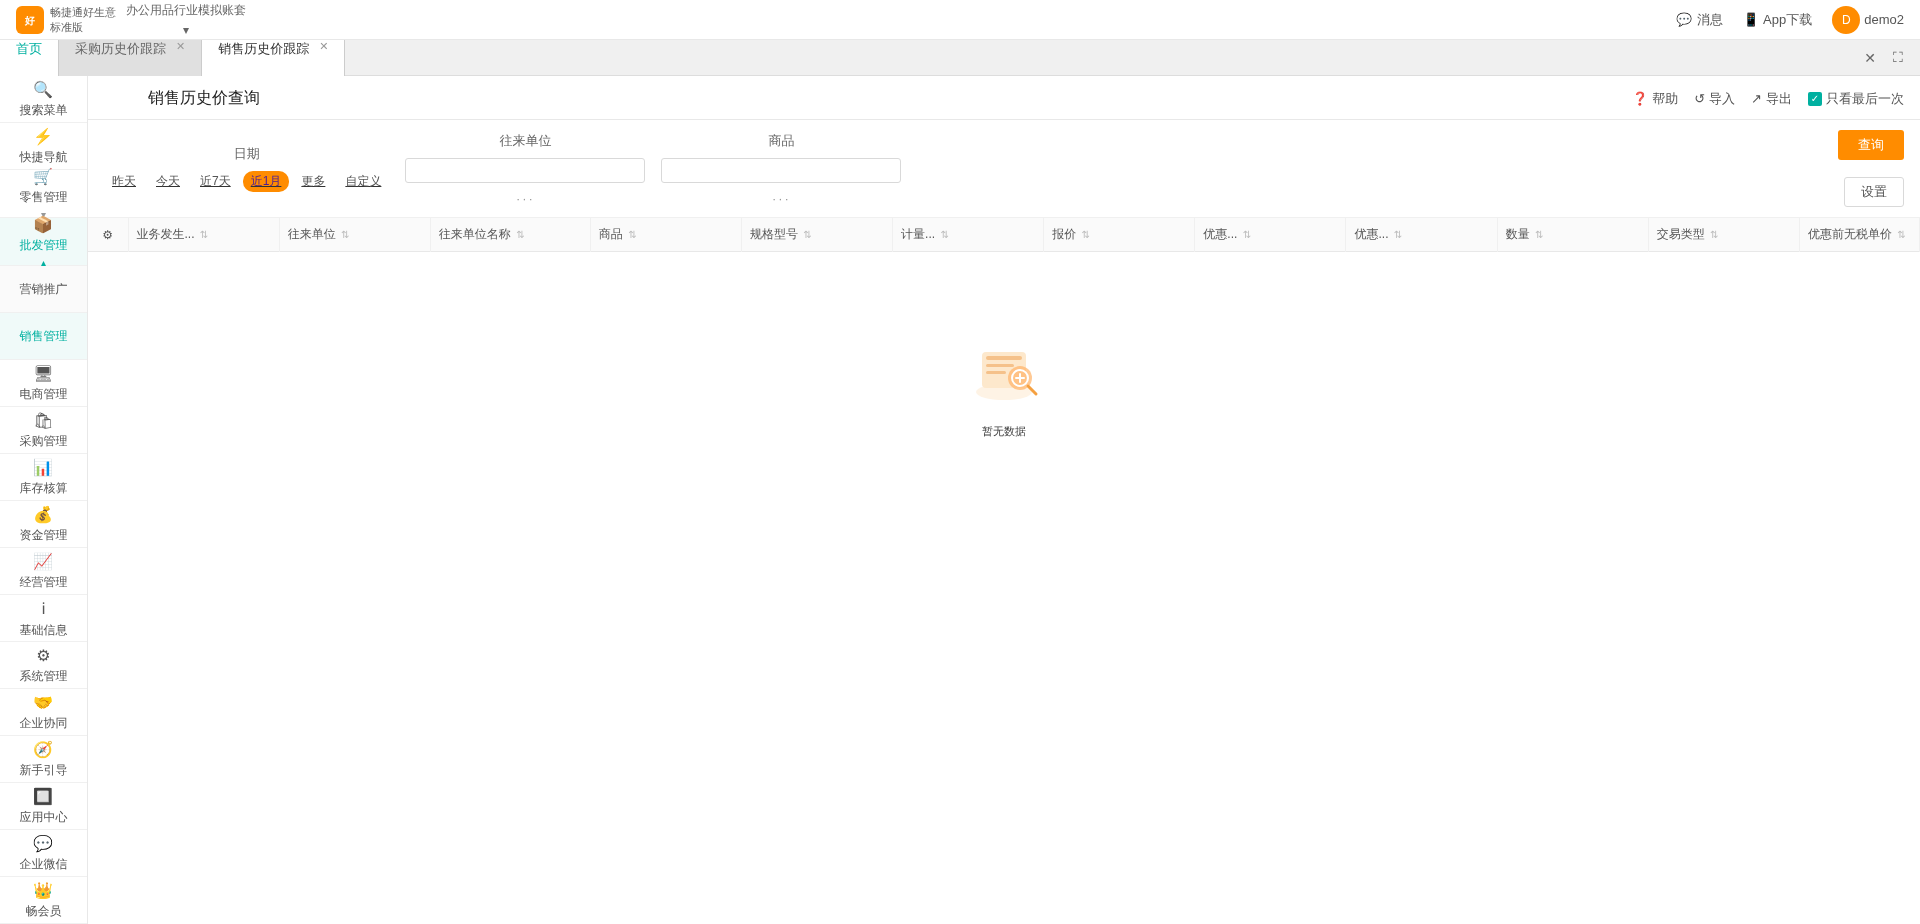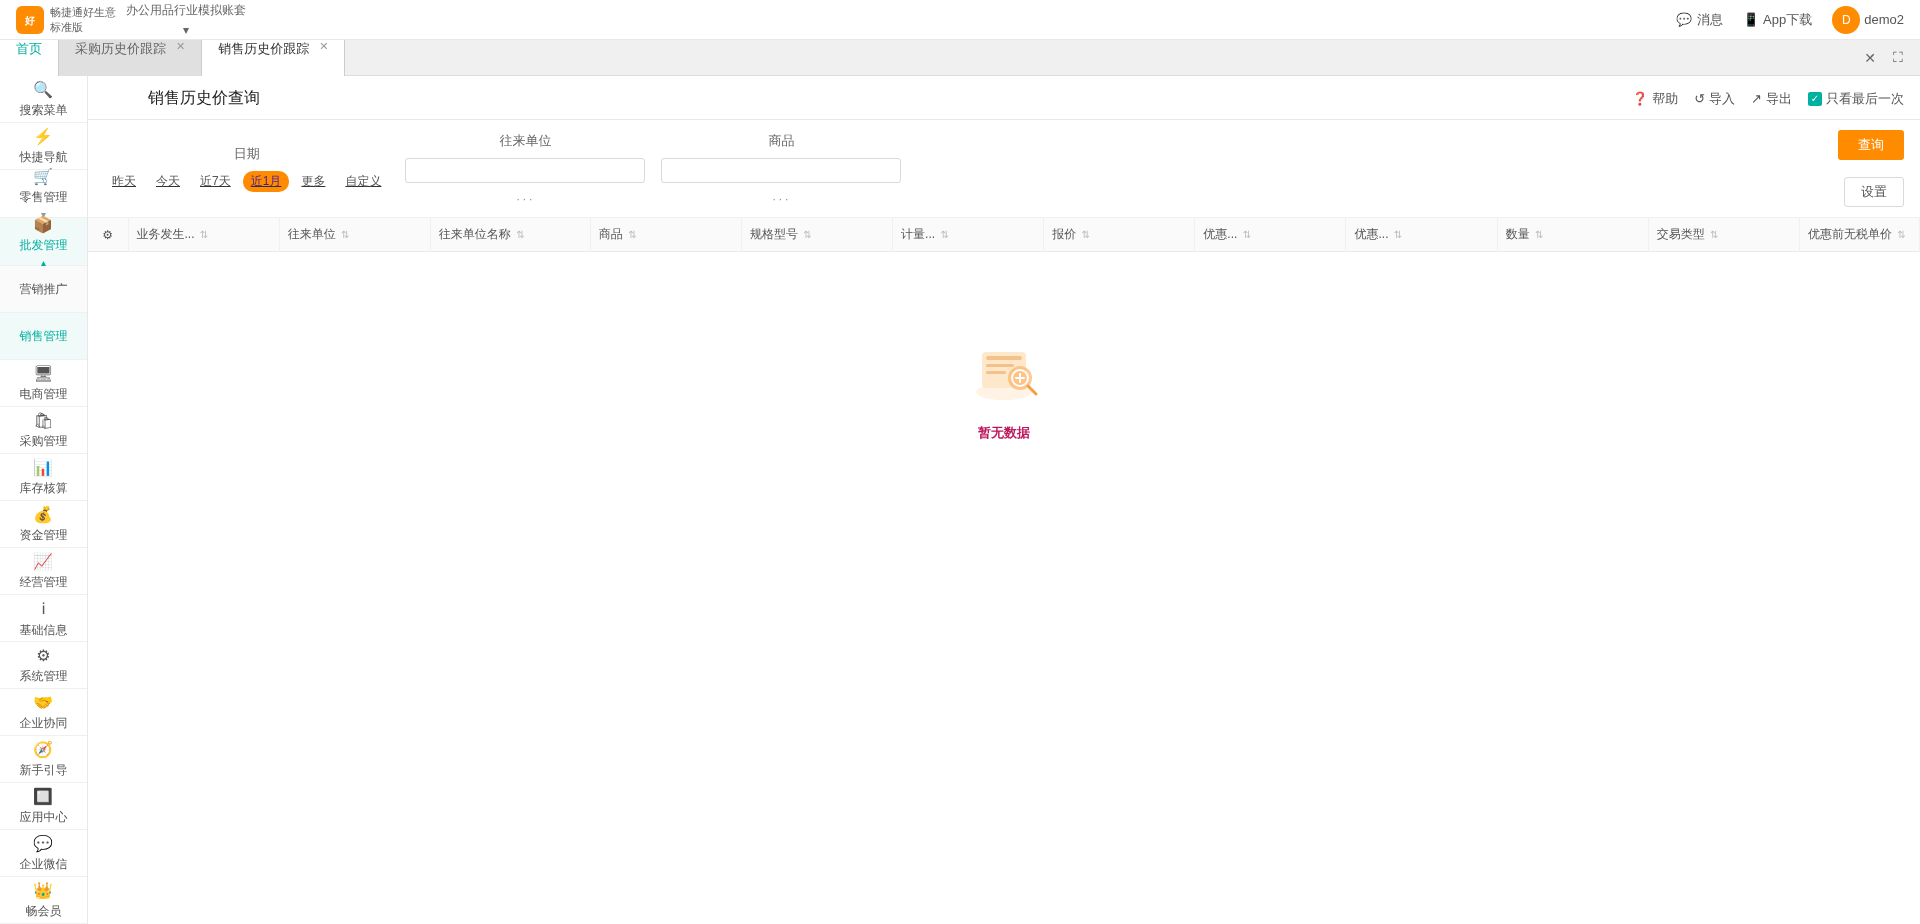--- a/index.html
+++ b/index.html
@@ -264,23 +264,22 @@
       align-items: center;
       justify-content: center;
       padding: 80px 0;
     }
     .empty-icon {
       width: 80px;
       height: 80px;
       margin-bottom: 12px;
     }
     .empty-text {
-      color: #be185d;
-      font-size: 13px;
-      font-weight: bold;
+      color: #404040;
+      font-size: 11px;
     }
 
     
     ::-webkit-scrollbar { width: 6px; height: 6px; }
     ::-webkit-scrollbar-track { background: #f1f1f1; }
     ::-webkit-scrollbar-thumb { background: #ccc; border-radius: 3px; }
   </style>
 </head>
 <body>
 

